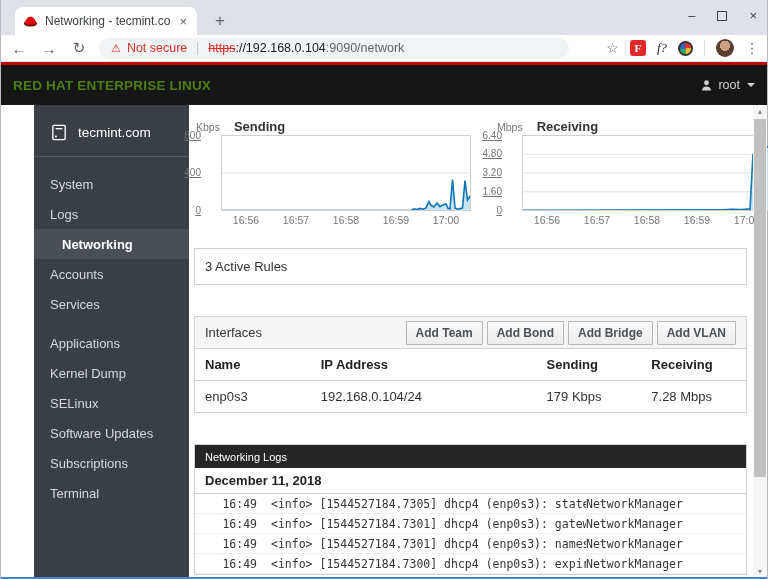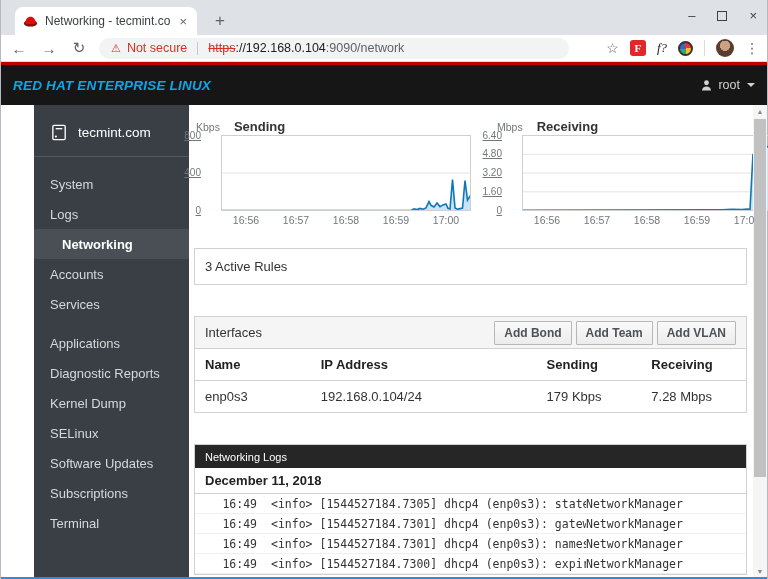--- a/index.html
+++ b/index.html
@@ -29,21 +29,21 @@
   .ext-flip { width:16px; height:16px; background:#e12828; color:#fff; border-radius:3px; font-size:11px; font-weight:bold; display:flex; align-items:center; justify-content:center; font-family:"Liberation Serif", serif; }
   .ext-fq { font-family:"Liberation Serif", serif; font-style:italic; font-size:13px; color:#202124; }
   .ext-wheel { width:15px; height:15px; border-radius:50%; background:conic-gradient(#e33 0 25%, #fb3 25% 50%, #3a6 50% 75%, #36c 75% 100%); border:2px solid #333; }
   .tb-sep { width:1px; height:16px; background:#dadce0; }
   .avatar { width:18px; height:18px; border-radius:50%; background:radial-gradient(circle at 50% 38%, #caa184 0 35%, #5a3d2e 36% 100%); }
   .menu-dots { font-size:14px; color:#5f6368; }
 
   
   .app { flex:1; display:flex; flex-direction:column; min-height:0; }
   .app-header { height:43px; background:#161616; border-top:3px solid #c00000; display:flex; align-items:center; padding:0 12px; flex-shrink:0; }
-  .brand { color:#0ea5e9; font-weight:bold; font-size:13.5px; letter-spacing:0.2px;font-style:italic; }
+  .brand { color:#4d7c0f; font-weight:bold; font-size:13.5px; letter-spacing:0.2px; }
   .user-menu { margin-left:auto; display:flex; align-items:center; gap:5px; color:#d1d1d1; font-size:12.5px; }
   .caret-down { width:0; height:0; border-left:4px solid transparent; border-right:4px solid transparent; border-top:4px solid #d1d1d1; margin-left:2px; }
 
   
   .app-body { flex:1; display:flex; min-height:0; position:relative; }
   .sidebar { width:155px; background:#393f45; flex-shrink:0; color:#d5d9dc;margin-left:33px; }
   .host-row { display:flex; align-items:center; gap:9px; padding:18px 14px 14px 16px; color:#fff; font-size:13.5px; }
   .host-divider { border-bottom:1px solid #53595f; margin:0 0 12px 0; }
   .nav-item { height:30px; display:flex; align-items:center; padding:0 16px; font-size:13px; cursor:pointer; }
   .nav-item.active { background:#494f55; color:#fff; font-weight:bold;padding-left:28px; }
@@ -168,21 +168,20 @@
             </svg>
           <span>tecmint.com</span>
         </div>
         <div class="host-divider"></div>
         <div class="nav-item">System</div>
         <div class="nav-item">Logs</div>
         <div class="nav-item active">Networking</div>
         <div class="nav-item">Accounts</div>
         <div class="nav-item">Services</div>
         <div class="nav-item group-start">Applications</div>
-        <div class="nav-item">Diagnostic Reports</div>
         <div class="nav-item">Kernel Dump</div>
         <div class="nav-item">SELinux</div>
         <div class="nav-item">Software Updates</div>
         <div class="nav-item">Subscriptions</div>
         <div class="nav-item">Terminal</div>
       </nav>
 
       <main class="content">
 
         <div class="charts-row">
@@ -251,22 +250,23 @@
         <div class="card firewall-card">
           <div class="firewall-body">
             <span>3 Active Rules</span>
           </div>
         </div>
 
         <div class="card">
           <div class="card-head">
             <span style="color:#333;">Interfaces</span>
             <div class="head-buttons">
+              <button class="btn">Add Team</button>
               <button class="btn">Add Bond</button>
-              <button class="btn">Add Team</button>
+              <button class="btn">Add Bridge</button>
               <button class="btn">Add VLAN</button>
             </div>
           </div>
           <table class="iface">
             <thead>
               <tr>
                 <th class="col-name">Name</th>
                 <th class="col-ip">IP Address</th>
                 <th class="col-send">Sending</th>
                 <th class="col-recv">Receiving</th>

